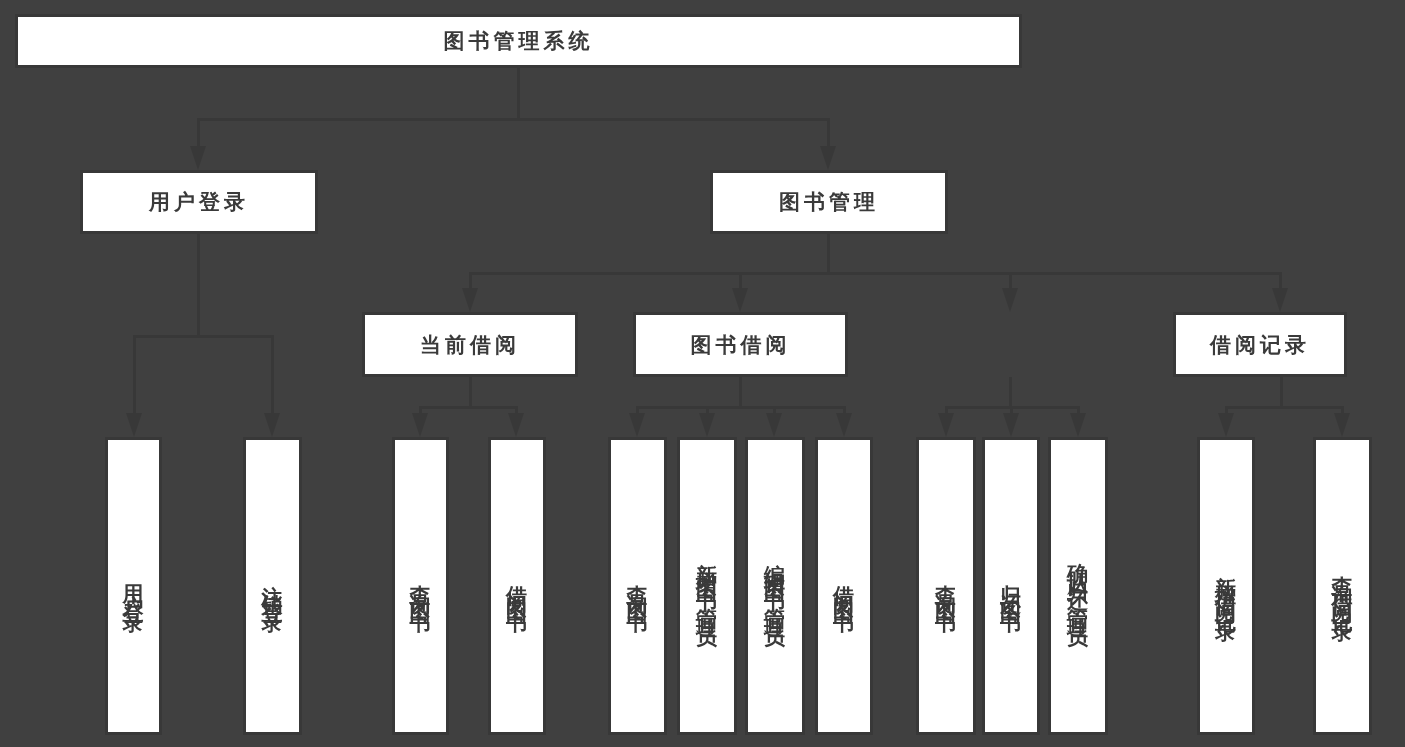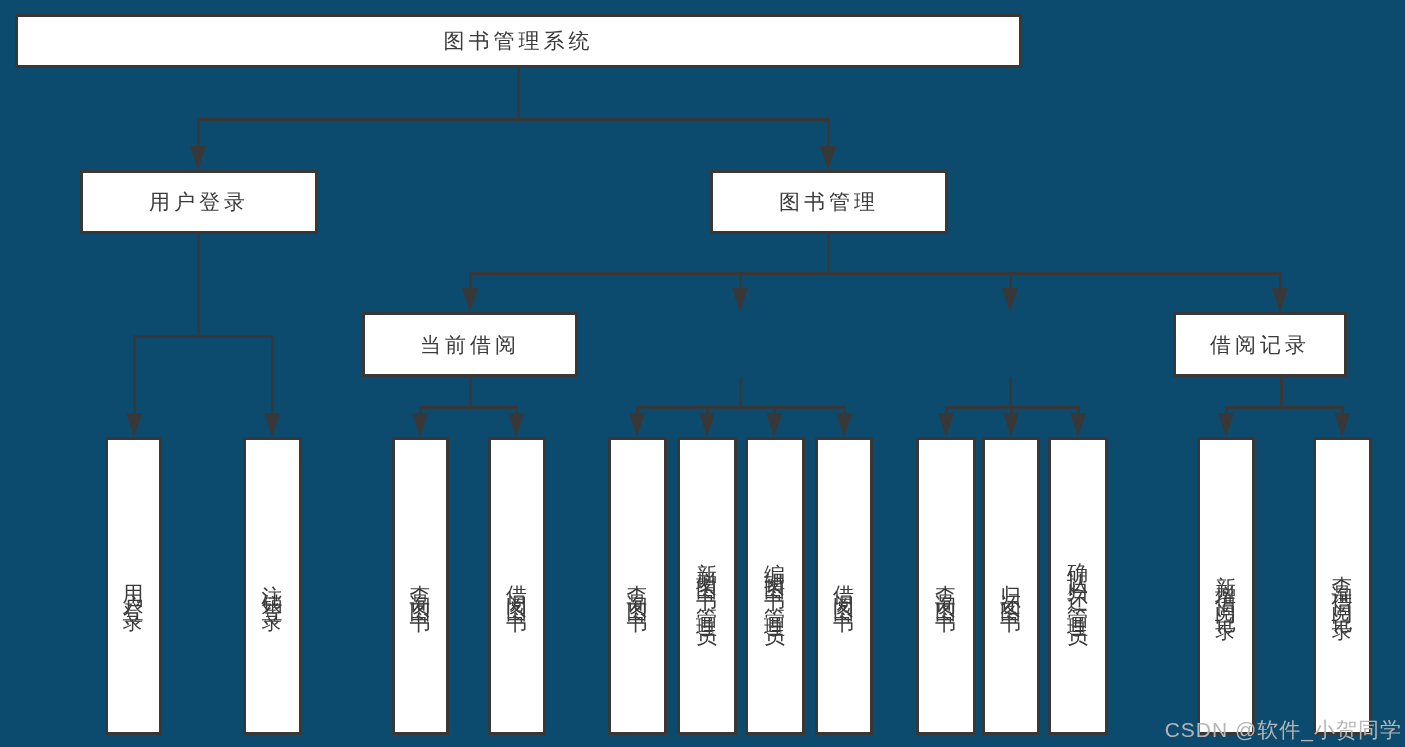--- a/index.html
+++ b/index.html
@@ -1,22 +1,23 @@
 <!DOCTYPE html>
 <html><head>
 <meta charset="utf-8">
 <style>
   html, body { margin: 0; padding: 0; background: #ffffff; }
   body { font-family: "Liberation Sans", "DejaVu Sans", sans-serif; }
   .stage {
     position: relative;
     width: 1405px;
     height: 747px;
-    background: #0c4a6e;
+    background: #404040;
     overflow: hidden;
+    font-weight: bold;
   }
   .box {
     position: absolute;
     box-sizing: border-box;
     background: #ffffff;
     border: 3px solid #383838;
     color: #3a3a3a;
     display: flex;
     align-items: center;
     justify-content: center;
@@ -59,20 +60,21 @@
 <body>
 
 <div class="stage">
 
   <div class="box" style="left:15px; top:14px; width:1007px; height:54px;">图书管理系统</div>
 
   <div class="box" style="left:80px; top:170px; width:238px; height:64px;">用户登录</div>
   <div class="box" style="left:710px; top:170px; width:238px; height:64px;">图书管理</div>
 
   <div class="box" style="left:362px; top:312px; width:216px; height:65px;">当前借阅</div>
+  <div class="box" style="left:633px; top:312px; width:215px; height:65px;">图书借阅</div>
   <div class="box" style="left:1173px; top:312px; width:174px; height:65px;">借阅记录</div>
 
   <div class="box vbox" style="left:105px; top:437px; width:57px; height:298px;">用户登录</div>
   <div class="box vbox" style="left:243px; top:437px; width:59px; height:298px;">注销登录</div>
 
   <div class="box vbox" style="left:392px; top:437px; width:57px; height:298px;">查询图书</div>
   <div class="box vbox" style="left:488px; top:437px; width:58px; height:298px;">借阅图书</div>
 
   <div class="box vbox" style="left:608px; top:437px; width:59px; height:298px;">查询图书</div>
   <div class="box vbox" style="left:677px; top:437px; width:60px; height:298px;">新增图书（管理员）</div>
@@ -138,15 +140,14 @@
   <div class="vline" style="left:1077px; top:406px; height:10px;"></div>
   <div class="arrow" style="left:1070px; top:413px;"></div>
 
   <div class="vline" style="left:1280px; top:377px; height:29px;"></div>
   <div class="hline" style="left:1225px; top:406px; width:118px;"></div>
   <div class="vline" style="left:1225px; top:406px; height:10px;"></div>
   <div class="arrow" style="left:1218px; top:413px;"></div>
   <div class="vline" style="left:1341px; top:406px; height:10px;"></div>
   <div class="arrow" style="left:1334px; top:413px;"></div>
 
-  <div class="watermark">CSDN @软件_小贺同学</div>
 
 </div>
 
 </body></html>

